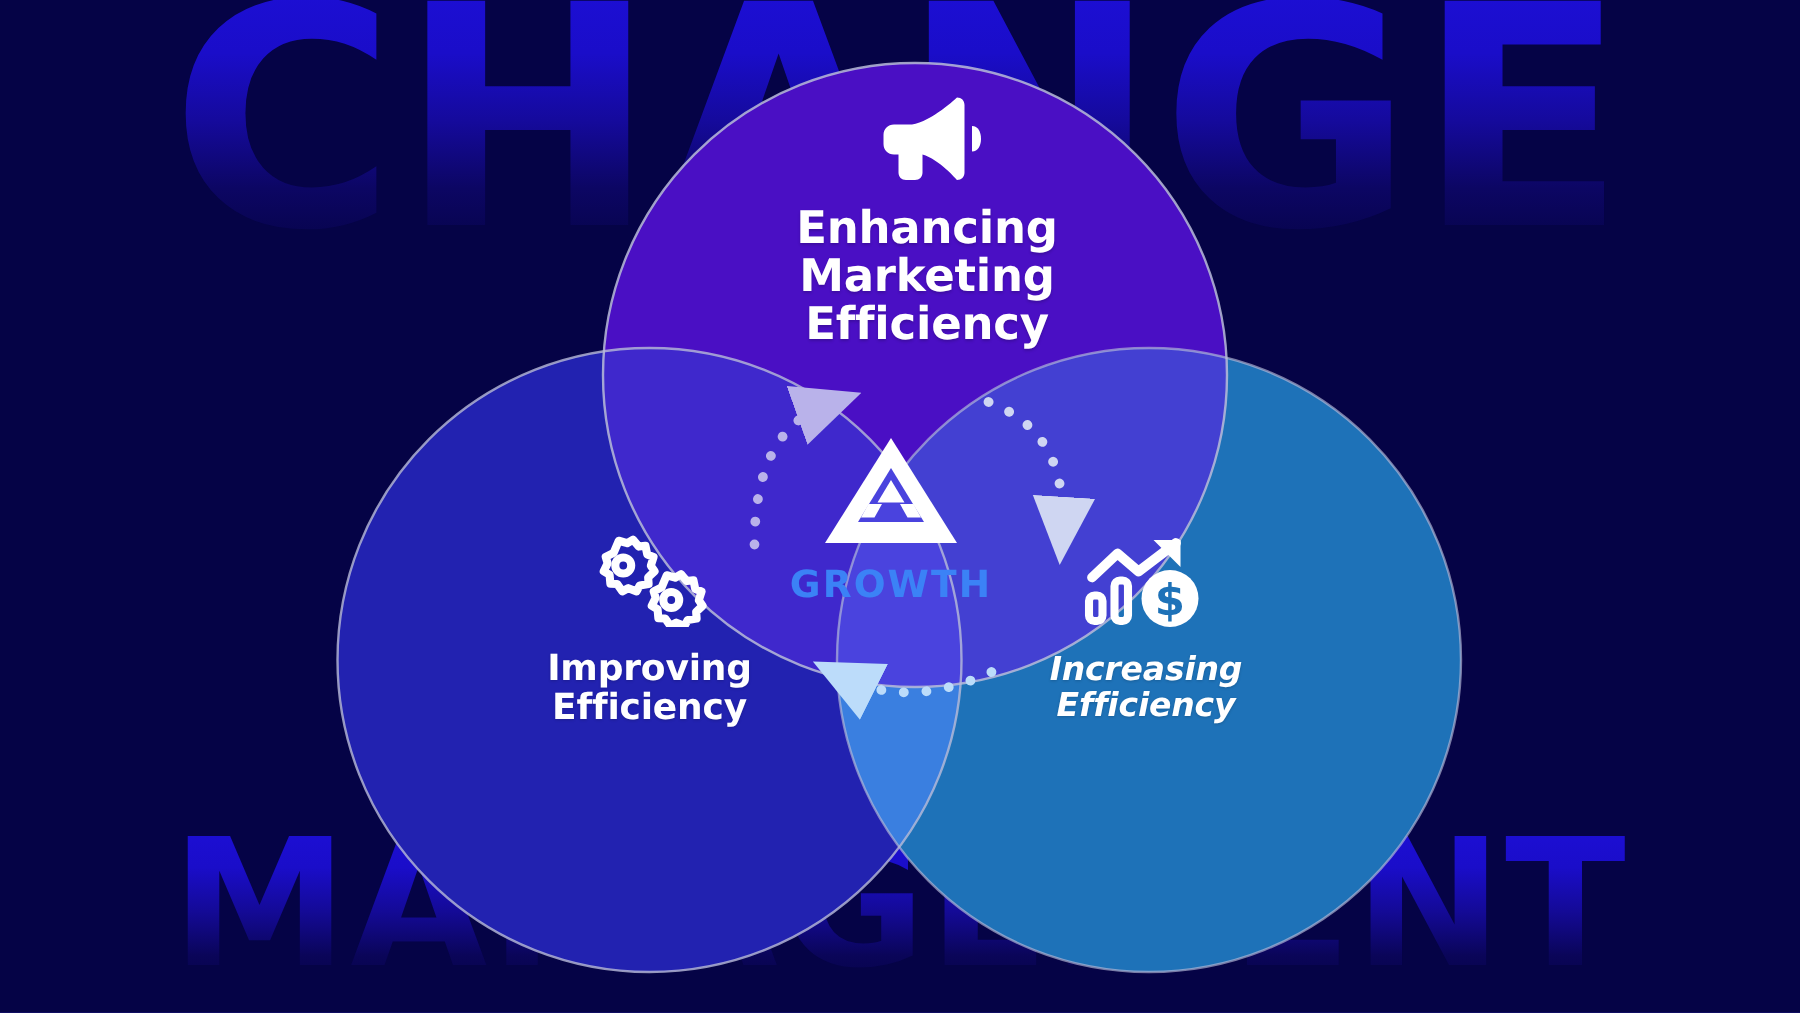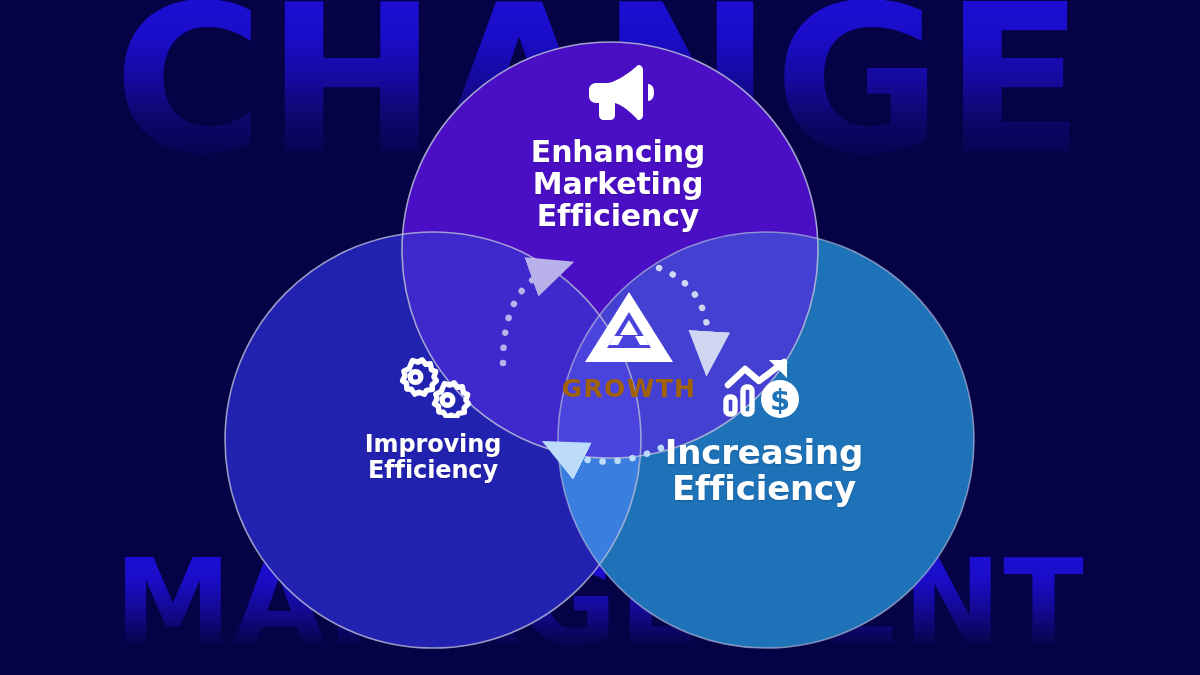--- a/index.html
+++ b/index.html
@@ -75,30 +75,30 @@
     letter-spacing: -0.005em;
     text-shadow: 0 1px 2px rgba(0,0,0,0.18);
   }
 
   #lobe-top    { left: 468px; top: 62px;  }
   #lobe-left   { left: 283px; top: 356px; }
   #lobe-right  { left: 614px; top: 358px; }
 
   #lobe-top .label   { font-size: 30px; }
   #lobe-left .label  { font-size: 24px; }
-  #lobe-right .label { font-size: 34px; }
+  #lobe-right .label { font-size: 22px; font-style: italic; }
 
   
   #growth {
     position: absolute;
-    left: 534px;
+    left: 499px;
     top: 290px;
     width: 190px;
     text-align: center;
-    color: #a16207;
+    color: #3b82f6;
     pointer-events: none;
   }
   #growth .glabel {
     font-family: "DejaVu Sans", sans-serif;
     font-weight: 700;
     font-size: 25px;
     letter-spacing: 0.055em;
     margin-top: 6px;
   }
 </style>

